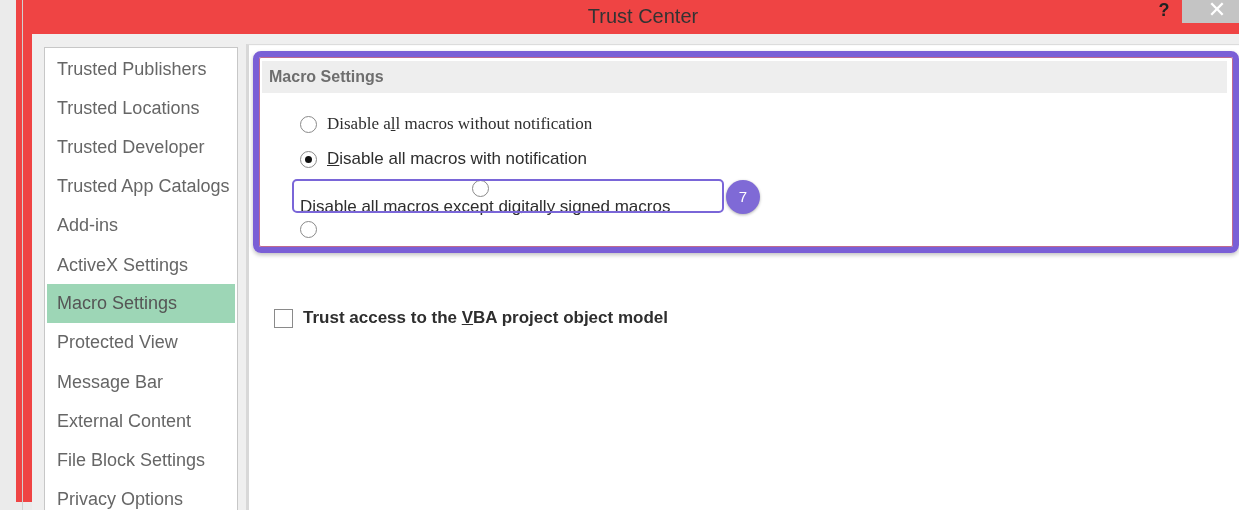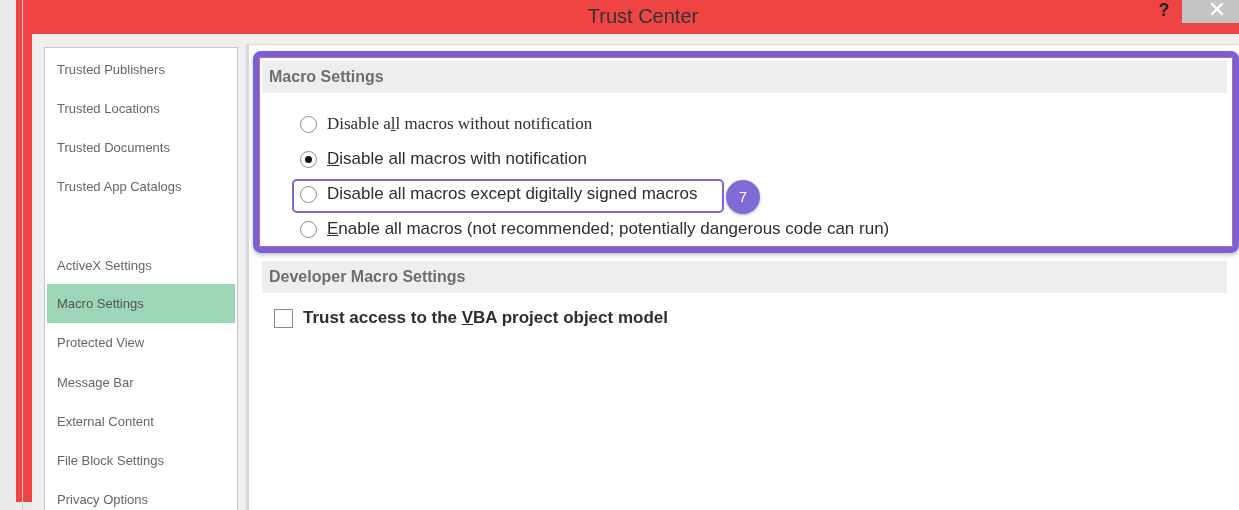--- a/index.html
+++ b/index.html
@@ -40,21 +40,21 @@
       background: #efefef;
     }
     
     .sidebar {
       position: absolute; left: 28px; top: 47px; width: 194px; height: 470px;
       background: #fff; border: 1px solid #c7c7c7;
     }
     .sidebar-item {
       position: absolute; left: 2px; width: 188px; height: 39px;
       padding-left: 10px; line-height: 39px;
-      font-size: 13px; color: #666; cursor: pointer; white-space: nowrap;
+      font-size: 18px; color: #666; cursor: pointer; white-space: nowrap;
     }
     .sidebar-item.active { background: #9dd6b6; color: #555; }
     
     .main-frame {
       position: absolute; left: 230px; top: 44px; width: 996px; height: 470px;
       background: #fafafa; border-left: 3px solid #d8d8d8;
       border-top: 1px solid #dcdcdc; border-right: 3px solid #c8c8c8;
     }
     .main {
       position: absolute; left: 233px; top: 46px; width: 990px; height: 464px;
@@ -116,22 +116,23 @@
     <div class="close-btn">
       <span>✕</span>
     </div>
   </div>
 
   <div class="content-bg"></div>
 
   <div class="sidebar">
     <div class="sidebar-item" style="top:2px">Trusted Publishers</div>
     <div class="sidebar-item" style="top:41px">Trusted Locations</div>
-    <div class="sidebar-item" style="top:80px">Trusted Documents</div>
+    <div class="sidebar-item" style="top:80px">Trusted Developer</div>
     <div class="sidebar-item" style="top:119px">Trusted App Catalogs</div>
+    <div class="sidebar-item" style="top:158px">Add-ins</div>
     <div class="sidebar-item" style="top:198px">ActiveX Settings</div>
     <div class="sidebar-item active" style="top:236px">Macro Settings</div>
     <div class="sidebar-item" style="top:315px">Message Bar</div>
     <div class="sidebar-item" style="top:275px">Protected View</div>
     <div class="sidebar-item" style="top:354px">External Content</div>
     <div class="sidebar-item" style="top:393px">File Block Settings</div>
     <div class="sidebar-item" style="top:432px">Privacy Options</div>
   </div>
 
   <div class="main-frame"></div>
@@ -142,31 +143,29 @@
   <div class="option" style="left:284px; top:110px;font-family:Liberation Serif, serif;">
     <span class="radio"></span>
     <span><span>Disable a</span><span class="u">l</span><span>l macros without notification</span></span>
   </div>
 
   <div class="option" style="left:284px; top:145px;">
     <span class="radio checked"></span>
     <span><span></span><span class="u">D</span><span>isable all macros with notification</span></span>
   </div>
 
-  <div class="option" style="left:284px; top:180px;">
+  <div class="option" style="left:284px; top:180px;flex-direction:column;">
     <span class="radio"></span>
     <span><span>Disable all macros except di</span><span class="u">g</span><span>itally signed macros</span></span>
   </div>
 
   <div class="option" style="left:284px; top:215px;">
     <span class="radio"></span>
-    <span><span></span><span class="u">E</span><span>nable all macros (not recommended; potentially dangerous code can run)</span></span>
   </div>
 
-  <div class="section-header dev-header">Developer Macro Settings</div>
 
   <div class="option" style="left:258px; top:304px;font-weight:bold;">
     <span class="checkbox"></span>
     <span><span>Trust access to the </span><span class="u">V</span><span>BA project object model</span></span>
   </div>
 
   <div class="highlight"></div>
   <div class="step-box"></div>
   <div class="step-badge">7</div>
 </div>

